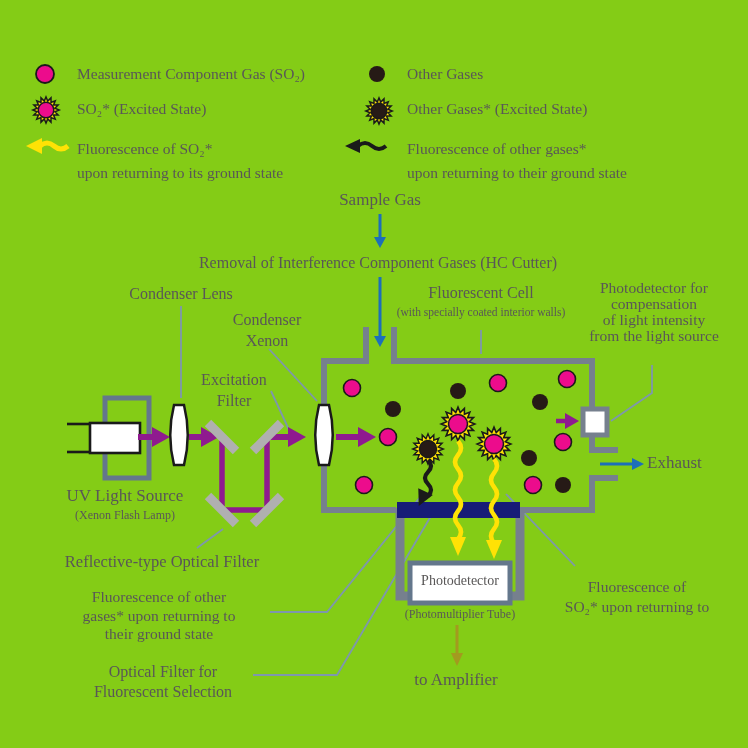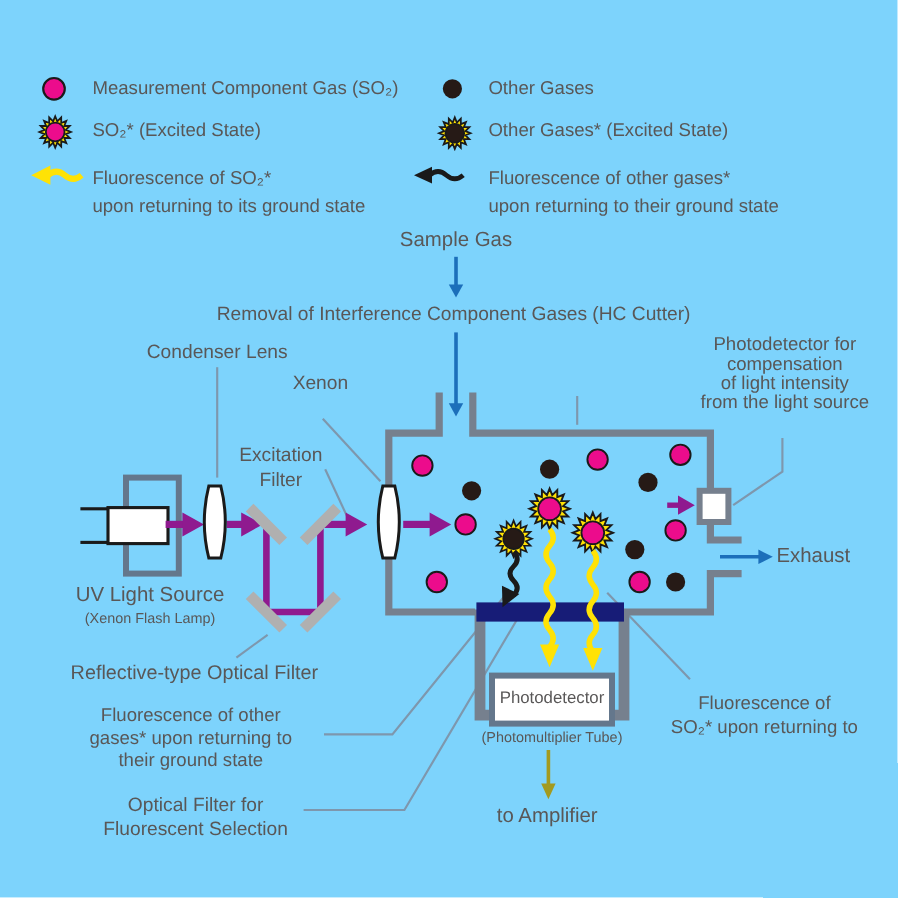--- a/index.html
+++ b/index.html
@@ -1,17 +1,17 @@
 <!DOCTYPE html>
 <html><head>
 <meta charset="utf-8">
 <style>
   html,body{margin:0;padding:0;background:#fff;}
-  #stage{position:relative;width:748px;height:748px;background:#7dd3fc;overflow:hidden;
-         font-family:Liberation Sans, sans-serif;}
+  #stage{position:relative;width:748px;height:748px;background:#84cc16;overflow:hidden;
+         font-family:Liberation Serif, serif;}
   #diagram-svg{position:absolute;left:0;top:0;}
   .lbl{position:absolute;color:#595757;line-height:1.18;}
   .ctr{text-align:center;}
   .sub{display:block;}
 </style>
 </head>
 <body>
 
 <div id="stage">
 
@@ -169,27 +169,32 @@
   <div class="lbl" style="left:407px;top:137px;font-size:15.5px;line-height:24px;">
     <span class="sub">Fluorescence of other gases*</span>
     <span class="sub">upon returning to their ground state</span>
   </div>
 
   <div class="lbl ctr" style="left:280px;top:190px;width:200px;font-size:17px;">Sample Gas</div>
   <div class="lbl ctr" style="left:128px;top:254px;width:500px;font-size:16px;">Removal of Interference Component Gases (HC Cutter)</div>
 
   <div class="lbl ctr" style="left:101px;top:285px;width:160px;font-size:16px;">Condenser Lens</div>
   <div class="lbl ctr" style="left:207px;top:309px;width:120px;font-size:16px;line-height:21px;">
+    <span class="sub">Condenser</span>
     <span class="sub">Xenon</span>
   </div>
   <div class="lbl ctr" style="left:174px;top:369px;width:120px;font-size:16px;line-height:21px;">
     <span class="sub">Excitation</span>
     <span class="sub">Filter</span>
   </div>
 
+  <div class="lbl ctr" style="left:394px;top:284px;width:174px;">
+    <span class="sub" style="font-size:16px;">Fluorescent Cell</span>
+    <span class="sub" style="font-size:11.5px;margin-top:3px;">(with specially coated interior walls)</span>
+  </div>
 
   <div class="lbl ctr" style="left:565px;top:280px;width:178px;font-size:15.5px;line-height:16px;">
     <span class="sub">Photodetector for</span>
     <span class="sub">compensation</span>
     <span class="sub">of light intensity</span>
     <span class="sub">from the light source</span>
   </div>
 
   <div class="lbl ctr" style="left:45px;top:486px;width:160px;">
     <span class="sub" style="font-size:17px;">UV Light Source</span>

